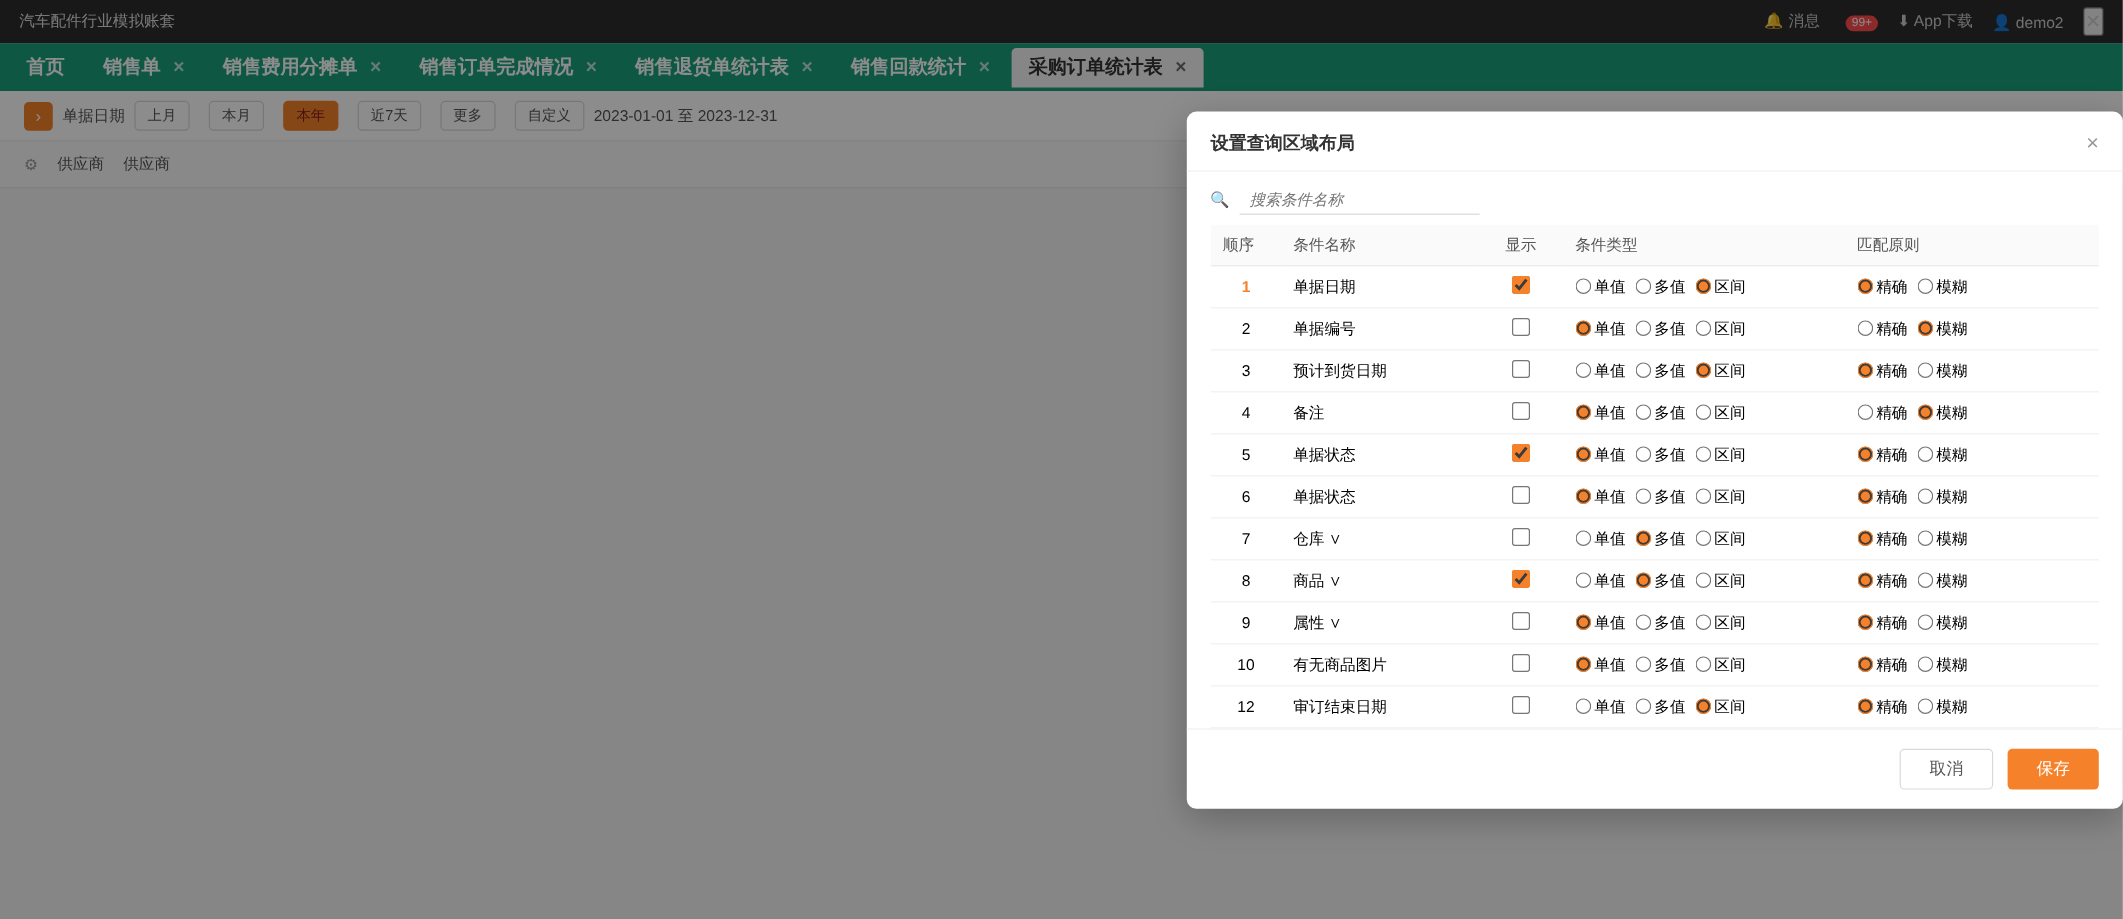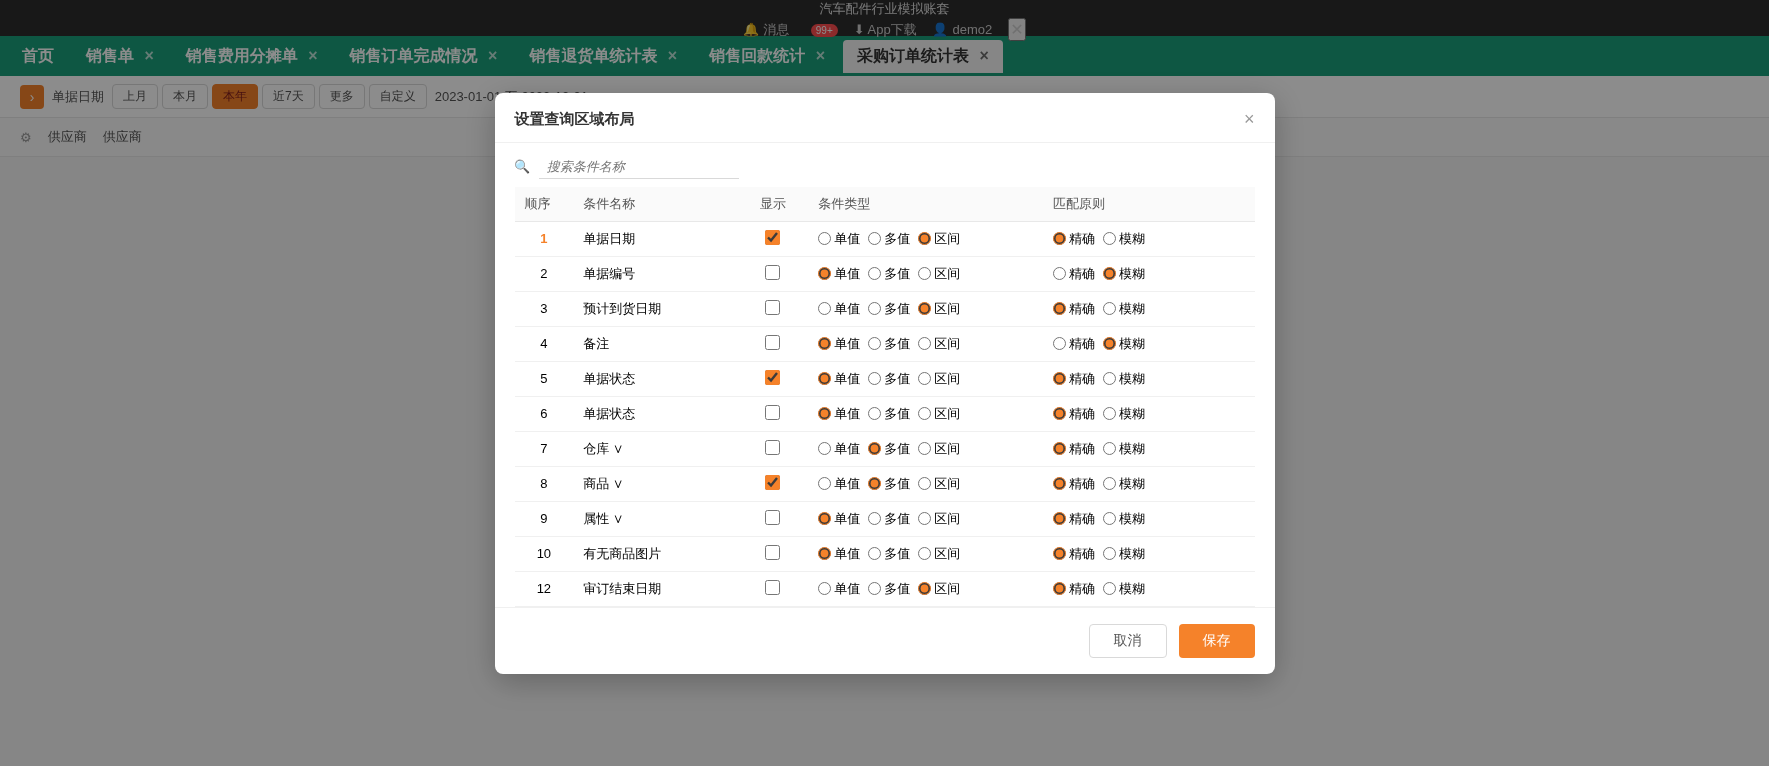--- a/index.html
+++ b/index.html
@@ -7,21 +7,20 @@
 
     
     .top-bar {
       background: #2d2d2d;
       height: 36px;
       display: flex;
       align-items: center;
       justify-content: space-between;
       padding: 0 16px;
       color: #ccc;
-      flex-direction: column;
     }
     .top-bar-left { font-size: 13px; color: #ddd; }
     .top-bar-right { display: flex; align-items: center; gap: 16px; font-size: 13px; }
     .top-bar-right .badge {
       background: #ff4d4f; color: white; border-radius: 10px;
       font-size: 10px; padding: 1px 5px; margin-left: 18px;
     }
     .top-bar-close { color: #ccc; cursor: pointer; font-size: 16px; }
 
     
@@ -87,21 +86,21 @@
       align-items: center;
       gap: 8px;
       border-bottom: 1px solid #e8e8e8;
     }
     .filter-toggle {
       background: #f5822a; color: white; border: none;
       width: 24px; height: 24px; border-radius: 4px; cursor: pointer;
       font-size: 14px; display: flex; align-items: center; justify-content: center;
     }
     .filter-label { color: #555; font-size: 13px; }
-    .date-period-btns { display: flex; gap: 4px; }
+    .date-period-btns { display: flex; gap: 16px; }
     .period-btn {
       border: 1px solid #d9d9d9; background: white; padding: 3px 10px;
       border-radius: 4px; cursor: pointer; color: #555; font-size: 12px;
     }
     .period-btn.active {
       background: #f5822a; color: #7f1d1d; border-color: #f5822a;
     }
 
     
     .table-area {
@@ -111,21 +110,21 @@
     }
 
     
     .overlay {
       position: fixed;
       top: 0; left: 0; right: 0; bottom: 0;
       background: rgba(0,0,0,0.45);
       z-index: 100;
       display: flex;
       align-items: center;
-      justify-content: center;
+      justify-content: flex-end;
     }
 
     
     .modal {
       background: white;
       border-radius: 8px;
       width: 780px;
       max-height: 660px;
       box-shadow: 0 8px 32px rgba(0,0,0,0.25);
       display: flex;

